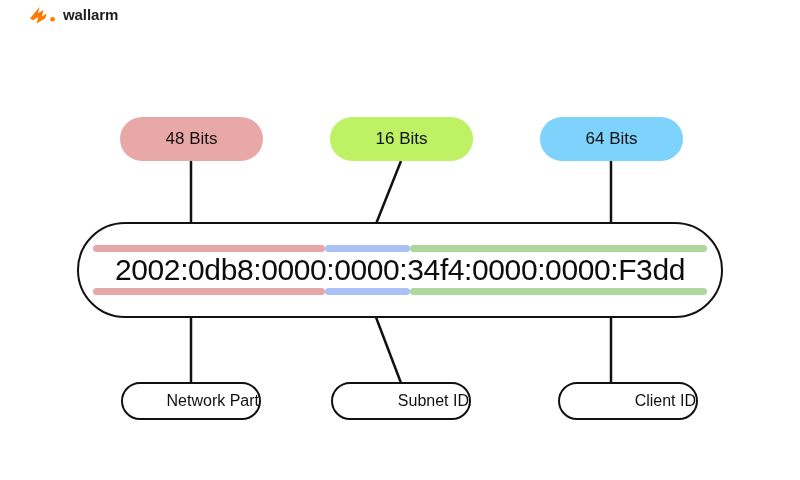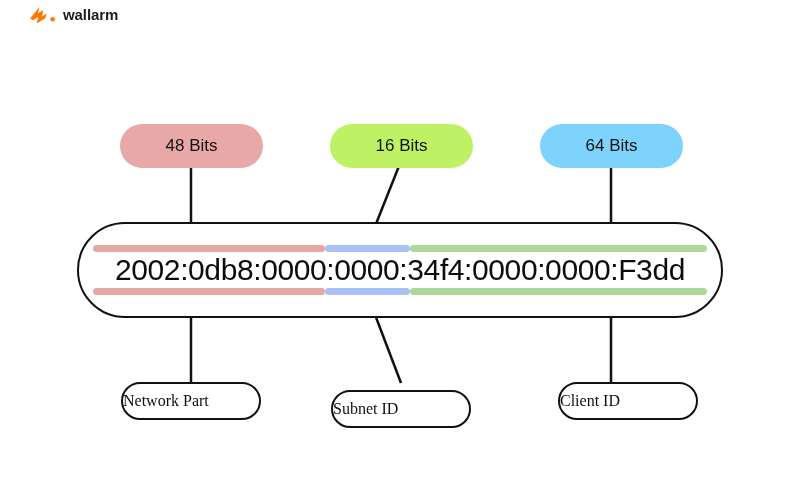--- a/index.html
+++ b/index.html
@@ -61,21 +61,20 @@
   .bit-pill {
     position: absolute;
     height: 44px;
     border-radius: 22px;
     display: flex;
     align-items: center;
     justify-content: center;
     font-size: 17px;
     color: #111111;
     box-sizing: border-box;
-    margin-top: 7px;
   }
   .bit-pill.pink  { left: 120px; top: 117px; width: 143px; background: #e9a8a8; }
   .bit-pill.blue  { left: 330px; top: 117px; width: 143px; background: #bef264; }
   .bit-pill.green { left: 540px; top: 117px; width: 143px; background: #7dd3fc; justify-content: center; }
 
   
   .addr-box {
     position: absolute;
     left: 77px;
     top: 222px;
@@ -113,27 +112,26 @@
   
   .part-pill {
     position: absolute;
     height: 38px;
     border: 2.5px solid #111111;
     border-radius: 19px;
     background: #ffffff;
     box-sizing: border-box;
     display: flex;
     align-items: center;
-    justify-content: flex-start;
+    justify-content: flex-end;
     font-size: 16px;
     color: #101010;
-    font-family: Liberation Serif, serif;
   }
   .part-pill.p1 { left: 121px; top: 382px; width: 140px; }
-  .part-pill.p2 { left: 331px; top: 382px; width: 140px; margin-top: 8px; }
+  .part-pill.p2 { left: 331px; top: 382px; width: 140px; }
   .part-pill.p3 { left: 558px; top: 382px; width: 140px; }
 </style>
 </head>
 <body>
 
 <div id="stage">
 
   <div class="brand">
     <svg class="brand-mark" width="26" height="17" viewBox="0 0 26 17">
       <path d="M0 11.5 L9.5 0 L8.0 6.2 L13.4 3.0 L11.9 9.4 L16.6 6.6 L15.4 11.3 L6.6 16.6 L8.3 10.0 L3.2 13.3 Z" fill="#ff7a00"></path>

